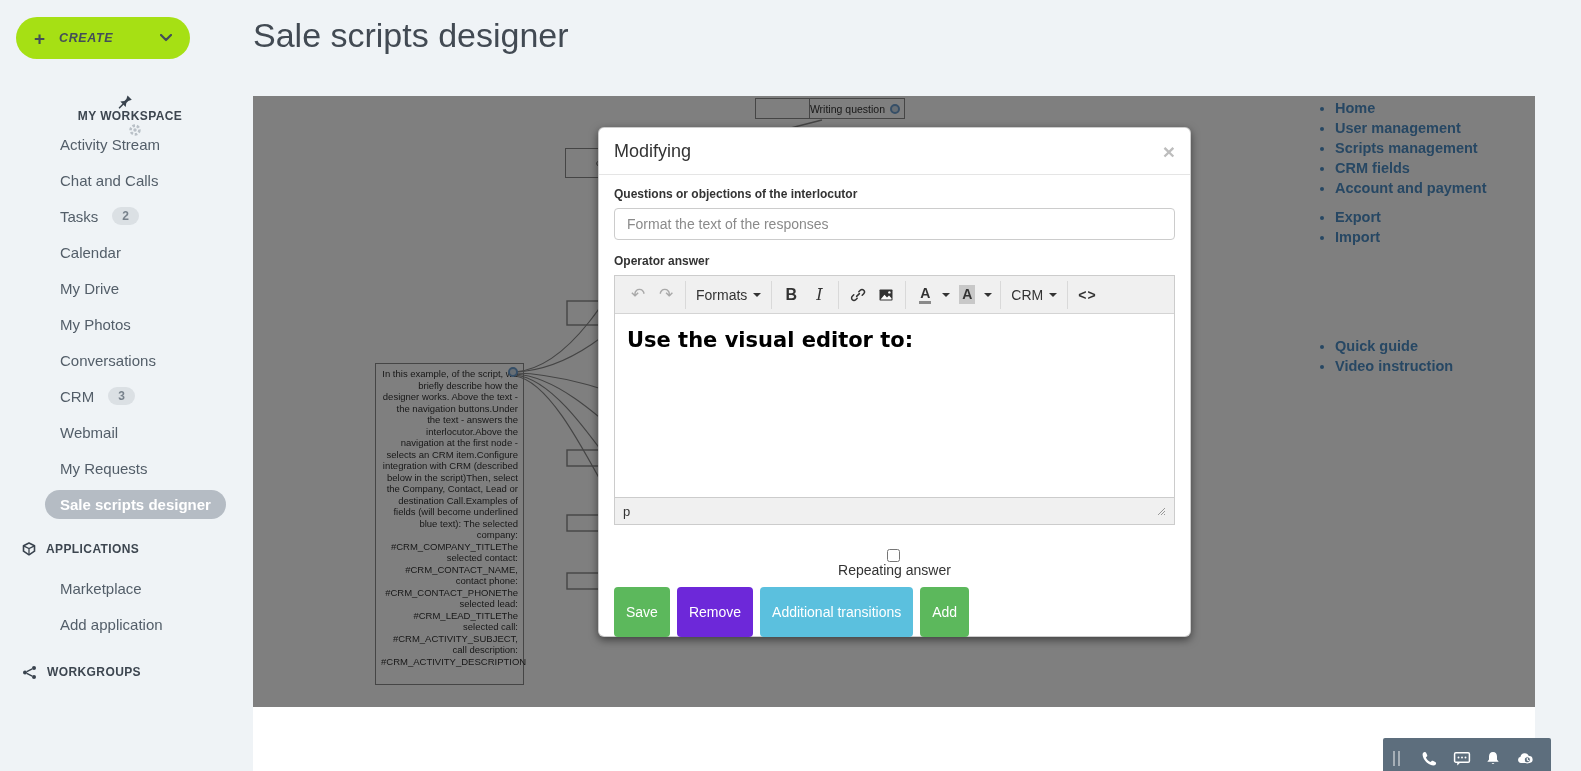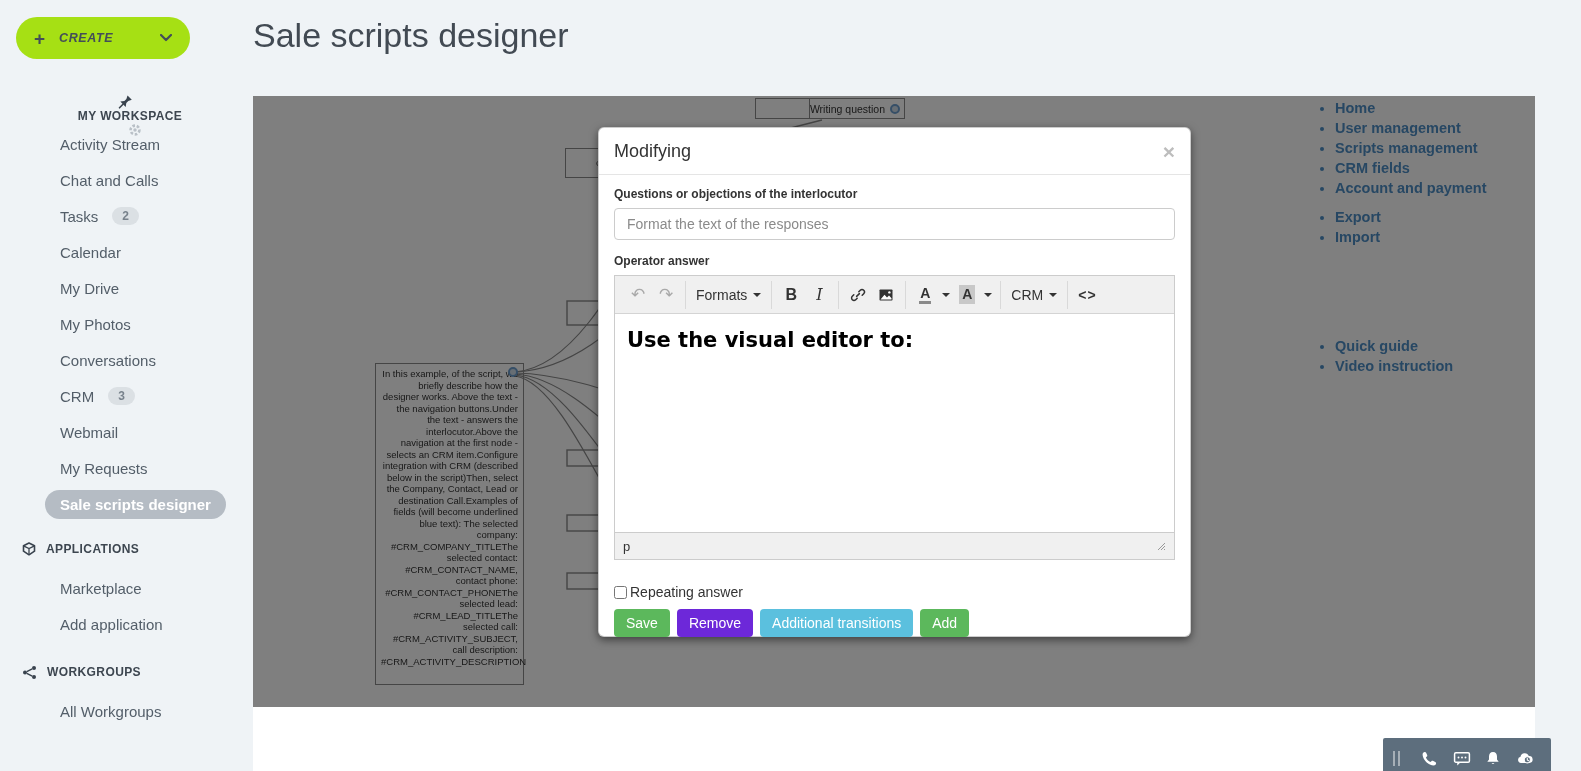--- a/index.html
+++ b/index.html
@@ -89,31 +89,31 @@
   .glyph { font-size:17px; line-height:1; }
   .bold-b { font-weight:bold; font-size:16px; }
   .italic-i { font-style:italic; font-family:"DejaVu Serif", serif; font-size:16px; }
   .caret { display:inline-block; width:0; height:0; border-left:4px solid transparent;
     border-right:4px solid transparent; border-top:4px solid #333; margin-left:6px; }
   .caret-only { min-width:14px; padding:0 2px; }
   .caret-only .caret { margin-left:0; }
   .a-fore { font-weight:bold; font-size:14px; border-bottom:3px solid #8a8a8a; line-height:15px; padding:0 1px; }
   .a-back { font-weight:bold; font-size:14px; background:#c8c8c8; line-height:1.2; padding:1px 3px; }
   .code-btn { font-weight:bold; letter-spacing:1px; }
-  .editor-body { height:218px; background:#fff; padding:14px 12px; cursor:text; }
+  .editor-body { height:183px; background:#fff; padding:14px 12px; cursor:text; }
   .editor-h { font-family:"DejaVu Sans", sans-serif; font-weight:bold; font-size:21px; color:#000; }
   .statusbar { height:27px; background:#f0f0f0; border-top:1px solid #ccc; display:flex;
     align-items:center; padding:0 8px; font-size:13px; color:#333; }
   .statusbar .path { flex:1; cursor:pointer; }
   .grip { cursor:nwse-resize; display:flex; }
 
-  .chk-row { margin-top:24px; display:flex; align-items:center; font-size:14px; color:#333; cursor:pointer; }
+  .chk-row { margin-top:24px; display:flex; align-items:center; font-size:14px; color:#333; cursor:pointer;flex-direction:column; }
   .chk-row input { margin-right:3px; }
   .btn-row { margin-top:9px; display:flex; gap:7px; }
-  .btn { border:none; border-radius:4px; color:#fff; font-size:14px; height:28px; padding:0 12px;
+  .btn { border:none; border-radius:4px; color:#fff; font-size:14px; height:50px; padding:0 12px;
     cursor:pointer; font-family:"Liberation Sans", sans-serif; }
   .btn-green { background:#5cb85c; }
   .btn-red { background:#6d28d9; }
   .btn-blue { background:#5bc0de; }
 
   
   .dock { position:absolute; left:1383px; top:738px; width:168px; height:40px; background:#5d6e7d;
     border-radius:2px 2px 0 0; display:flex; align-items:center; padding:0 10px; z-index:20; }
   .dock-handle { display:flex; gap:3px; margin-right:14px; cursor:grab; }
   .dock-handle i { display:block; width:2px; height:15px; background:rgba(255,255,255,.45); }
@@ -212,23 +212,20 @@
         <svg width="15" height="15" viewBox="0 0 15 15">
             <circle cx="12" cy="3" r="2" fill="#39434e"></circle>
             <circle cx="3" cy="7.5" r="2" fill="#39434e"></circle>
             <circle cx="12" cy="12" r="2" fill="#39434e"></circle>
             <path d="M4.8 6.6 L10.2 3.9 M4.8 8.4 L10.2 11.1" stroke="#39434e" stroke-width="1.5"></path>
           </svg>
       </span>
       <span>WORKGROUPS</span>
     </div>
     <ul class="nav-list list-3">
-      <li>
-          <span>All Workgroups</span>
-        </li>
     </ul>
   </div>
 
   <h1 class="page-title">Sale scripts designer</h1>
 
   <div class="content-panel">
     <div class="canvas">
 
       <svg class="flow-svg" width="1282" height="611" viewBox="0 0 1282 611">
         <path d="M569 24 L399 67" stroke="#8a8a8a" stroke-width="1.4" fill="none"></path>

